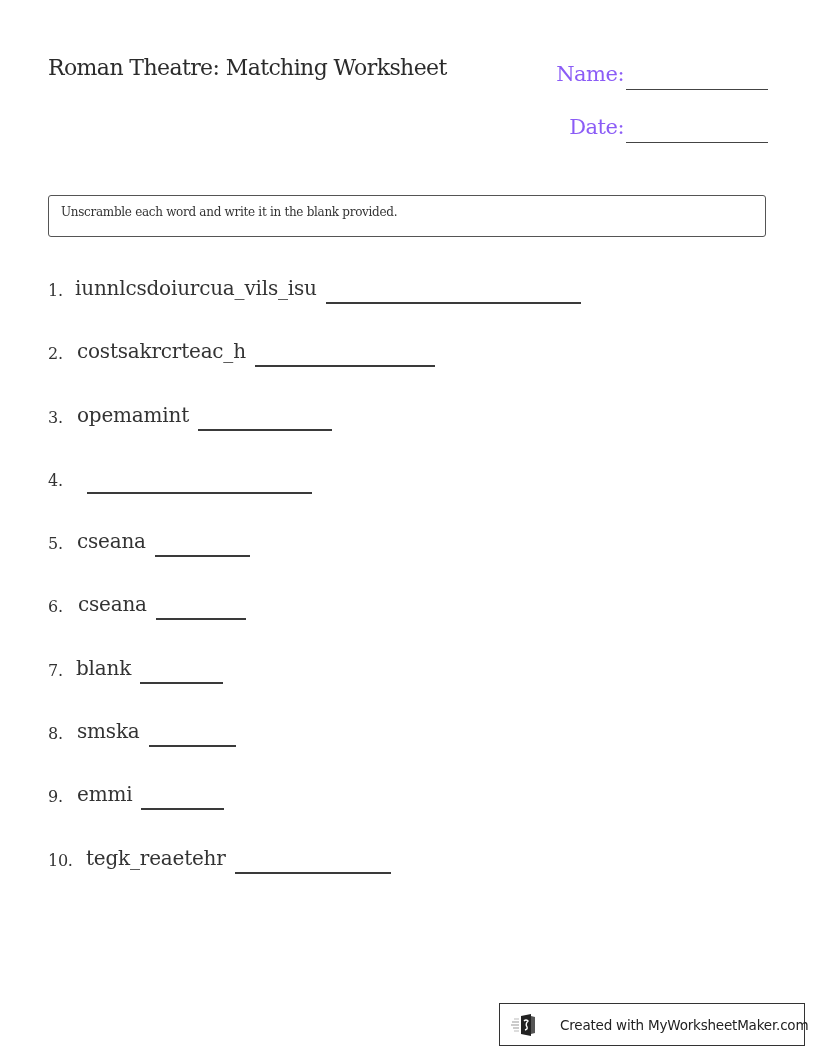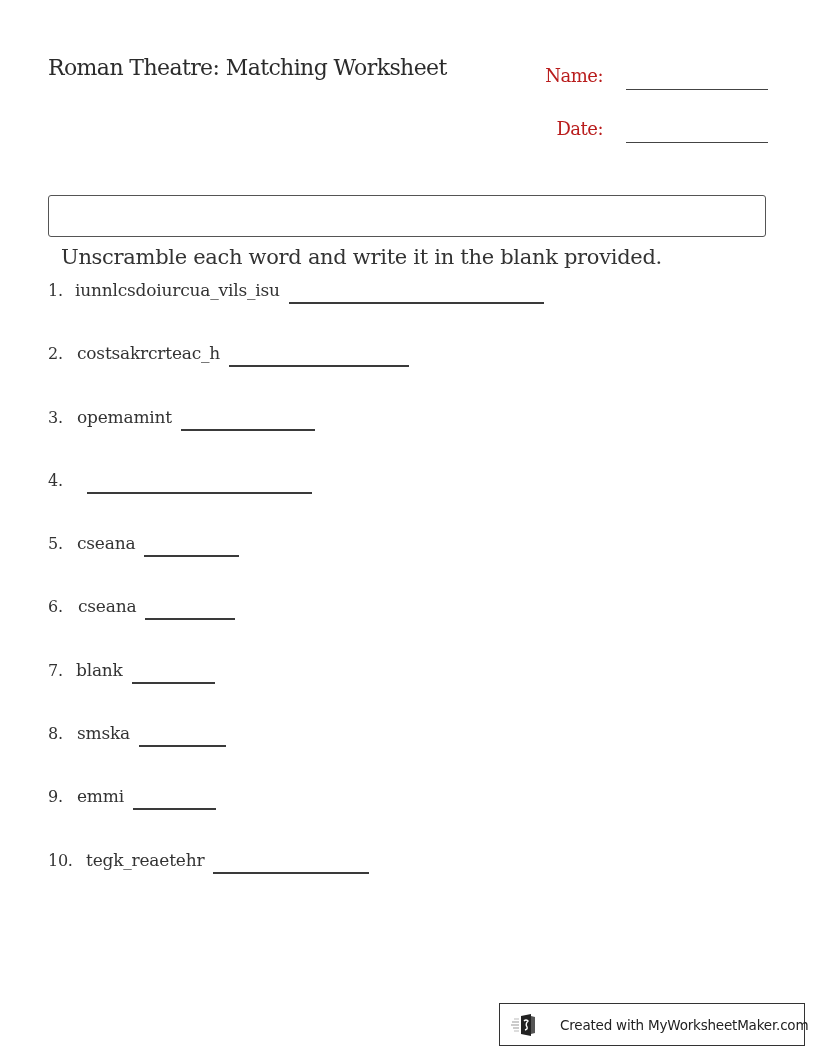--- a/index.html
+++ b/index.html
@@ -28,24 +28,24 @@
       margin: 0;
     }
     .meta-row {
       position: absolute;
       left: 500px;
       width: 268px;
       height: 40px;
     }
     .meta-row .meta-label {
       position: absolute;
-      right: 165px;
+      right: 144px;
       bottom: 4px;
-      font-size: 18px;
-      color: #b91c1c;
+      font-size: 21px;
+      color: #8b5cf6;
       white-space: nowrap;
       letter-spacing: -0.5px;
     }
     .meta-row .meta-line {
       position: absolute;
       right: 0;
       bottom: 0;
       width: 142px;
       height: 0;
       border-bottom: 1.5px solid #444444;
@@ -60,44 +60,43 @@
       width: 718px;
       height: 42px;
       border: 1.5px solid #555555;
       border-radius: 3px;
       box-sizing: border-box;
     }
     .instructions span {
       position: absolute;
       left: 12px;
       top: 9px;
-      font-size: 21px;
+      font-size: 12px;
       color: #333333;
       letter-spacing: -0.3px;
       white-space: nowrap;
-      margin-top: 40px;
     }
 
     .question {
       position: absolute;
       left: 48px;
       height: 30px;
       display: flex;
       align-items: flex-end;
       white-space: nowrap;
     }
     .question .qnum {
       font-size: 16px;
       color: #333333;
       letter-spacing: -0.3px;
       display: inline-block;
       padding-bottom: 4px;
     }
     .question .qword {
-      font-size: 17px;
+      font-size: 20px;
       color: #333333;
       letter-spacing: -0.2px;
       display: inline-block;
       padding-bottom: 4px;
     }
     .question .qblank {
       display: inline-block;
       height: 0;
       border-bottom: 2px solid #3a3a3a;
       margin-left: 9px;

